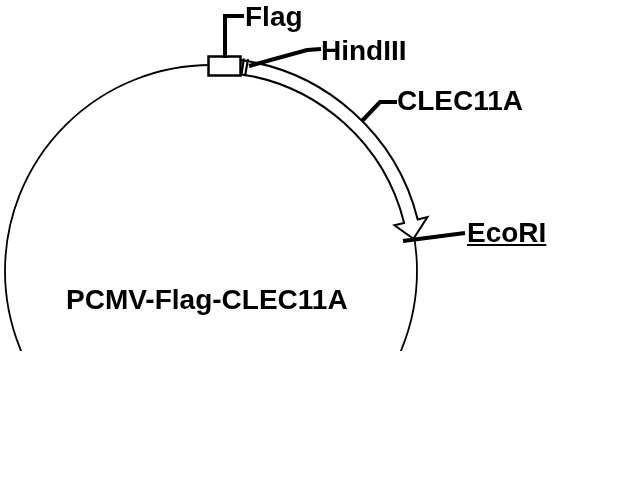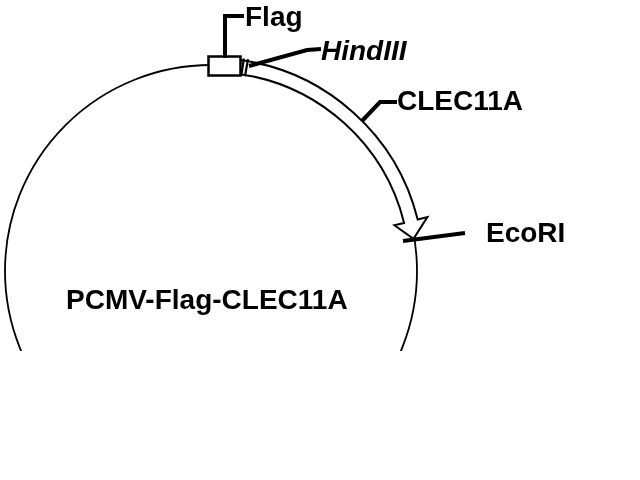--- a/index.html
+++ b/index.html
@@ -22,23 +22,23 @@
   }
   .label {
     position: absolute;
     color: #000000;
     font-weight: 700;
     font-size: 28px;
     line-height: 28px;
     white-space: nowrap;
   }
   #flag-label     { left: 245px; top: 3px;   }
-  #hindiii-label  { left: 321px; top: 37px; font-style: italic;  }
+  #hindiii-label  { left: 321px; top: 37px;  }
   #clec11a-label  { left: 397px; top: 87px;  }
-  #ecori-label    { left: 486px; top: 219px; }
+  #ecori-label    { left: 467px; top: 219px; text-decoration: underline; }
   #plasmid-name   { left: 66px;  top: 238px; margin-top: 48px; }
 </style>
 </head>
 <body>
 
 <div id="canvas">
 
   <svg id="plasmid-svg" width="640" height="480" viewBox="0 0 640 480">
 
     <circle cx="211" cy="271" r="206" fill="none" stroke="#000000" stroke-width="1.8"></circle>

